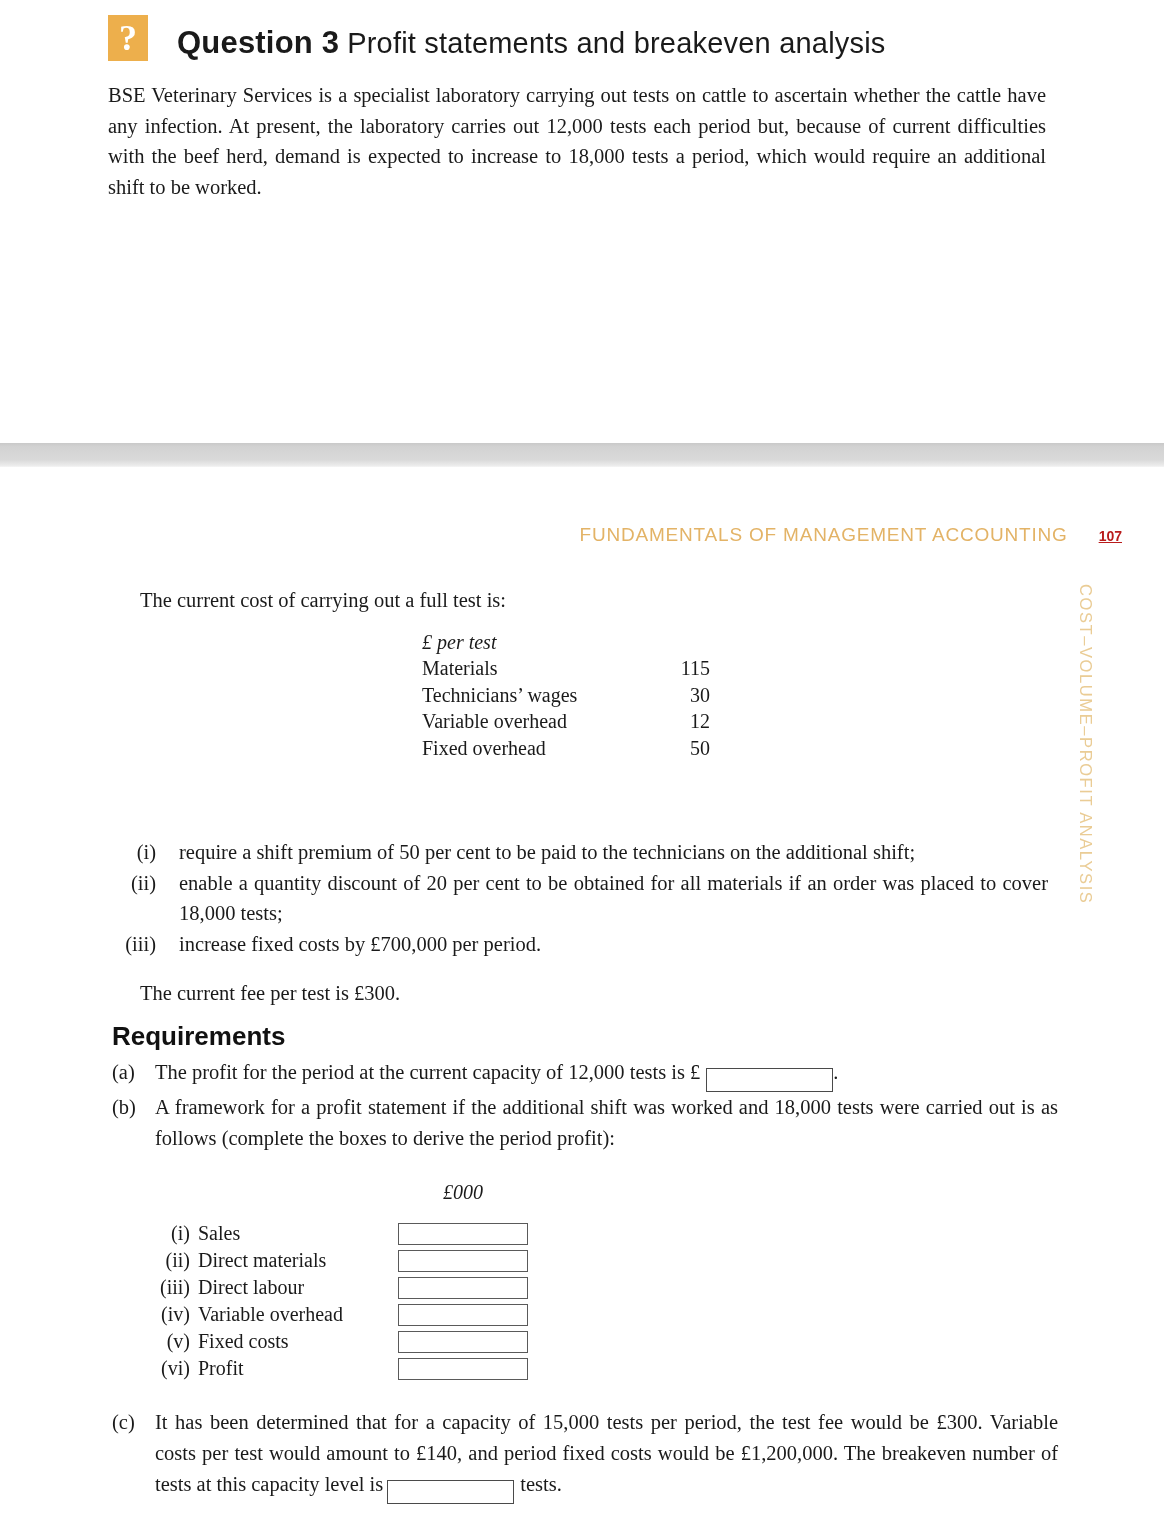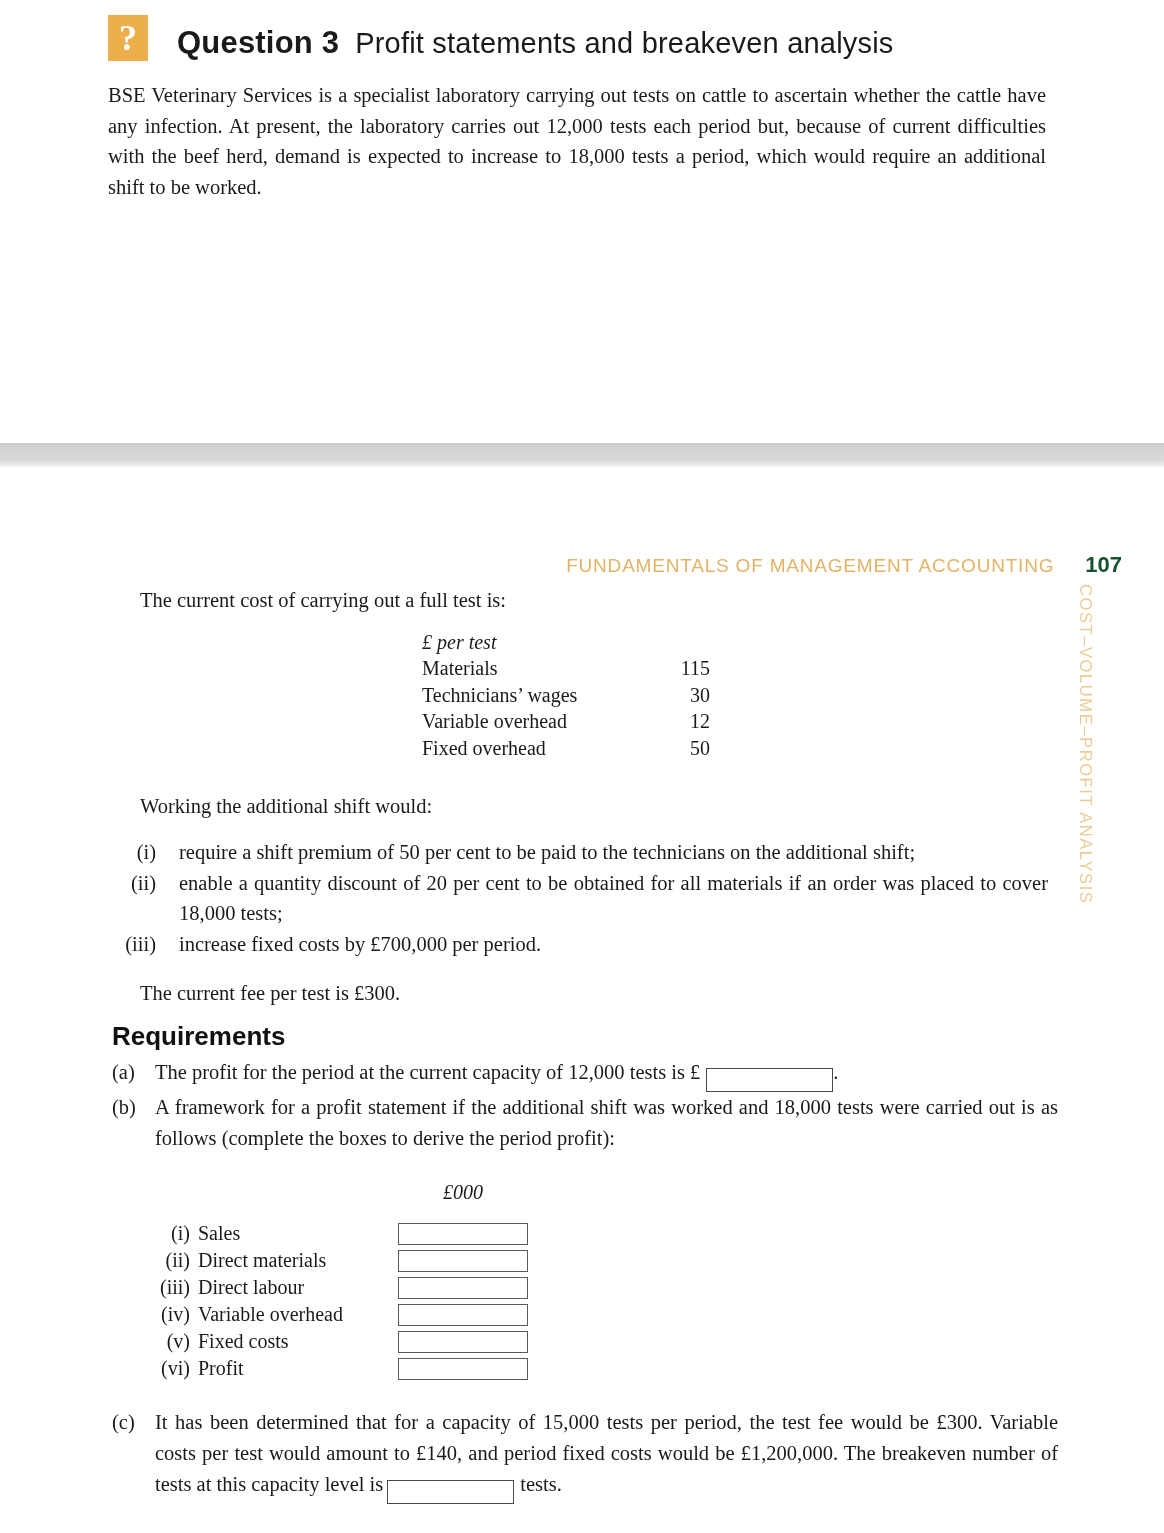--- a/index.html
+++ b/index.html
@@ -35,21 +35,21 @@
   }
   .q-title {
     margin-left: 29px;
     margin-top: 10px;
     font-family: "Liberation Sans", sans-serif;
     font-size: 29px;
     letter-spacing: 0.2px;
     white-space: nowrap;
   }
   .q-title .t-bold { font-weight: bold; font-size: 31px; }
-  .q-title .t-rest { font-weight: 400; margin-left: 16px; }
+  .q-title .t-rest { font-weight: 400; margin-left: 8px; }
 
   .intro {
     position: absolute;
     left: 108px; top: 80px;
     width: 938px;
     font-size: 20.5px;
     line-height: 30.5px;
     text-align: justify;
   }
 
@@ -64,34 +64,34 @@
 
   
   .running-header {
     position: absolute;
     left: 0; top: 524px;
     width: 1122px;
     display: flex;
     justify-content: flex-end;
     align-items: baseline;
     gap: 31px;
-    margin-top: 28px;
   }
   .running-title {
     font-family: "Liberation Sans", sans-serif;
     font-size: 19px;
     letter-spacing: 0.8px;
     color: #E3B366;
     white-space: nowrap;
   }
   .page-number {
     font-family: "Liberation Sans", sans-serif;
     font-weight: bold;
-    font-size: 22px;
-    color: #14532d;
+    font-size: 14px;
+    color: #b91c1c;
+    text-decoration: underline;
   }
 
   
   .side-tab {
     position: absolute;
     left: 1076px; top: 584px;
     writing-mode: vertical-rl;
     font-family: "Liberation Sans", sans-serif;
     font-size: 16.5px;
     letter-spacing: 1.6px;
@@ -232,21 +232,20 @@
     <div class="cost-row">
       <span class="cost-label">Variable overhead</span>
       <span class="cost-value">12</span>
     </div>
     <div class="cost-row">
       <span class="cost-label">Fixed overhead</span>
       <span class="cost-value">50</span>
     </div>
   </div>
 
-  <p class="body-line line-working">Working the additional shift would:</p>
 
   <div class="shift-list">
     <div class="list-item">
       <span class="list-num">(i)</span>
       <span class="list-body">require a shift premium of 50 per cent to be paid to the technicians on the additional shift;</span>
     </div>
     <div class="list-item">
       <span class="list-num">(ii)</span>
       <span class="list-body">enable a quantity discount of 20 per cent to be obtained for all materials if an order was placed to cover 18,000 tests;</span>
     </div>

